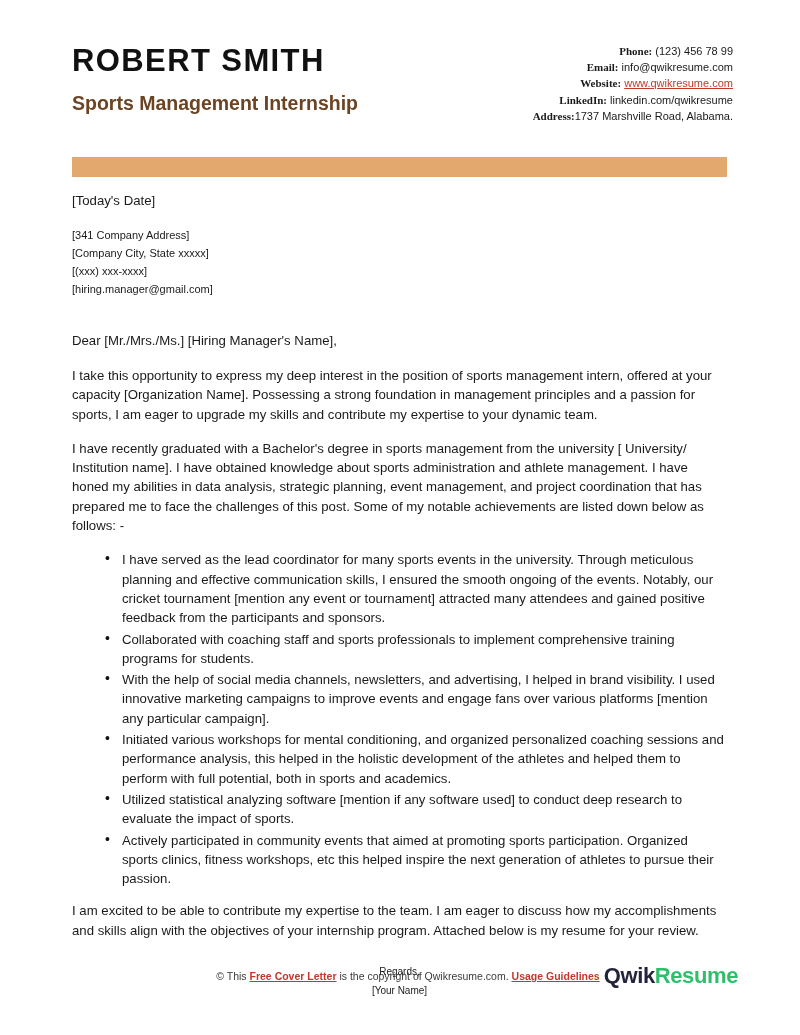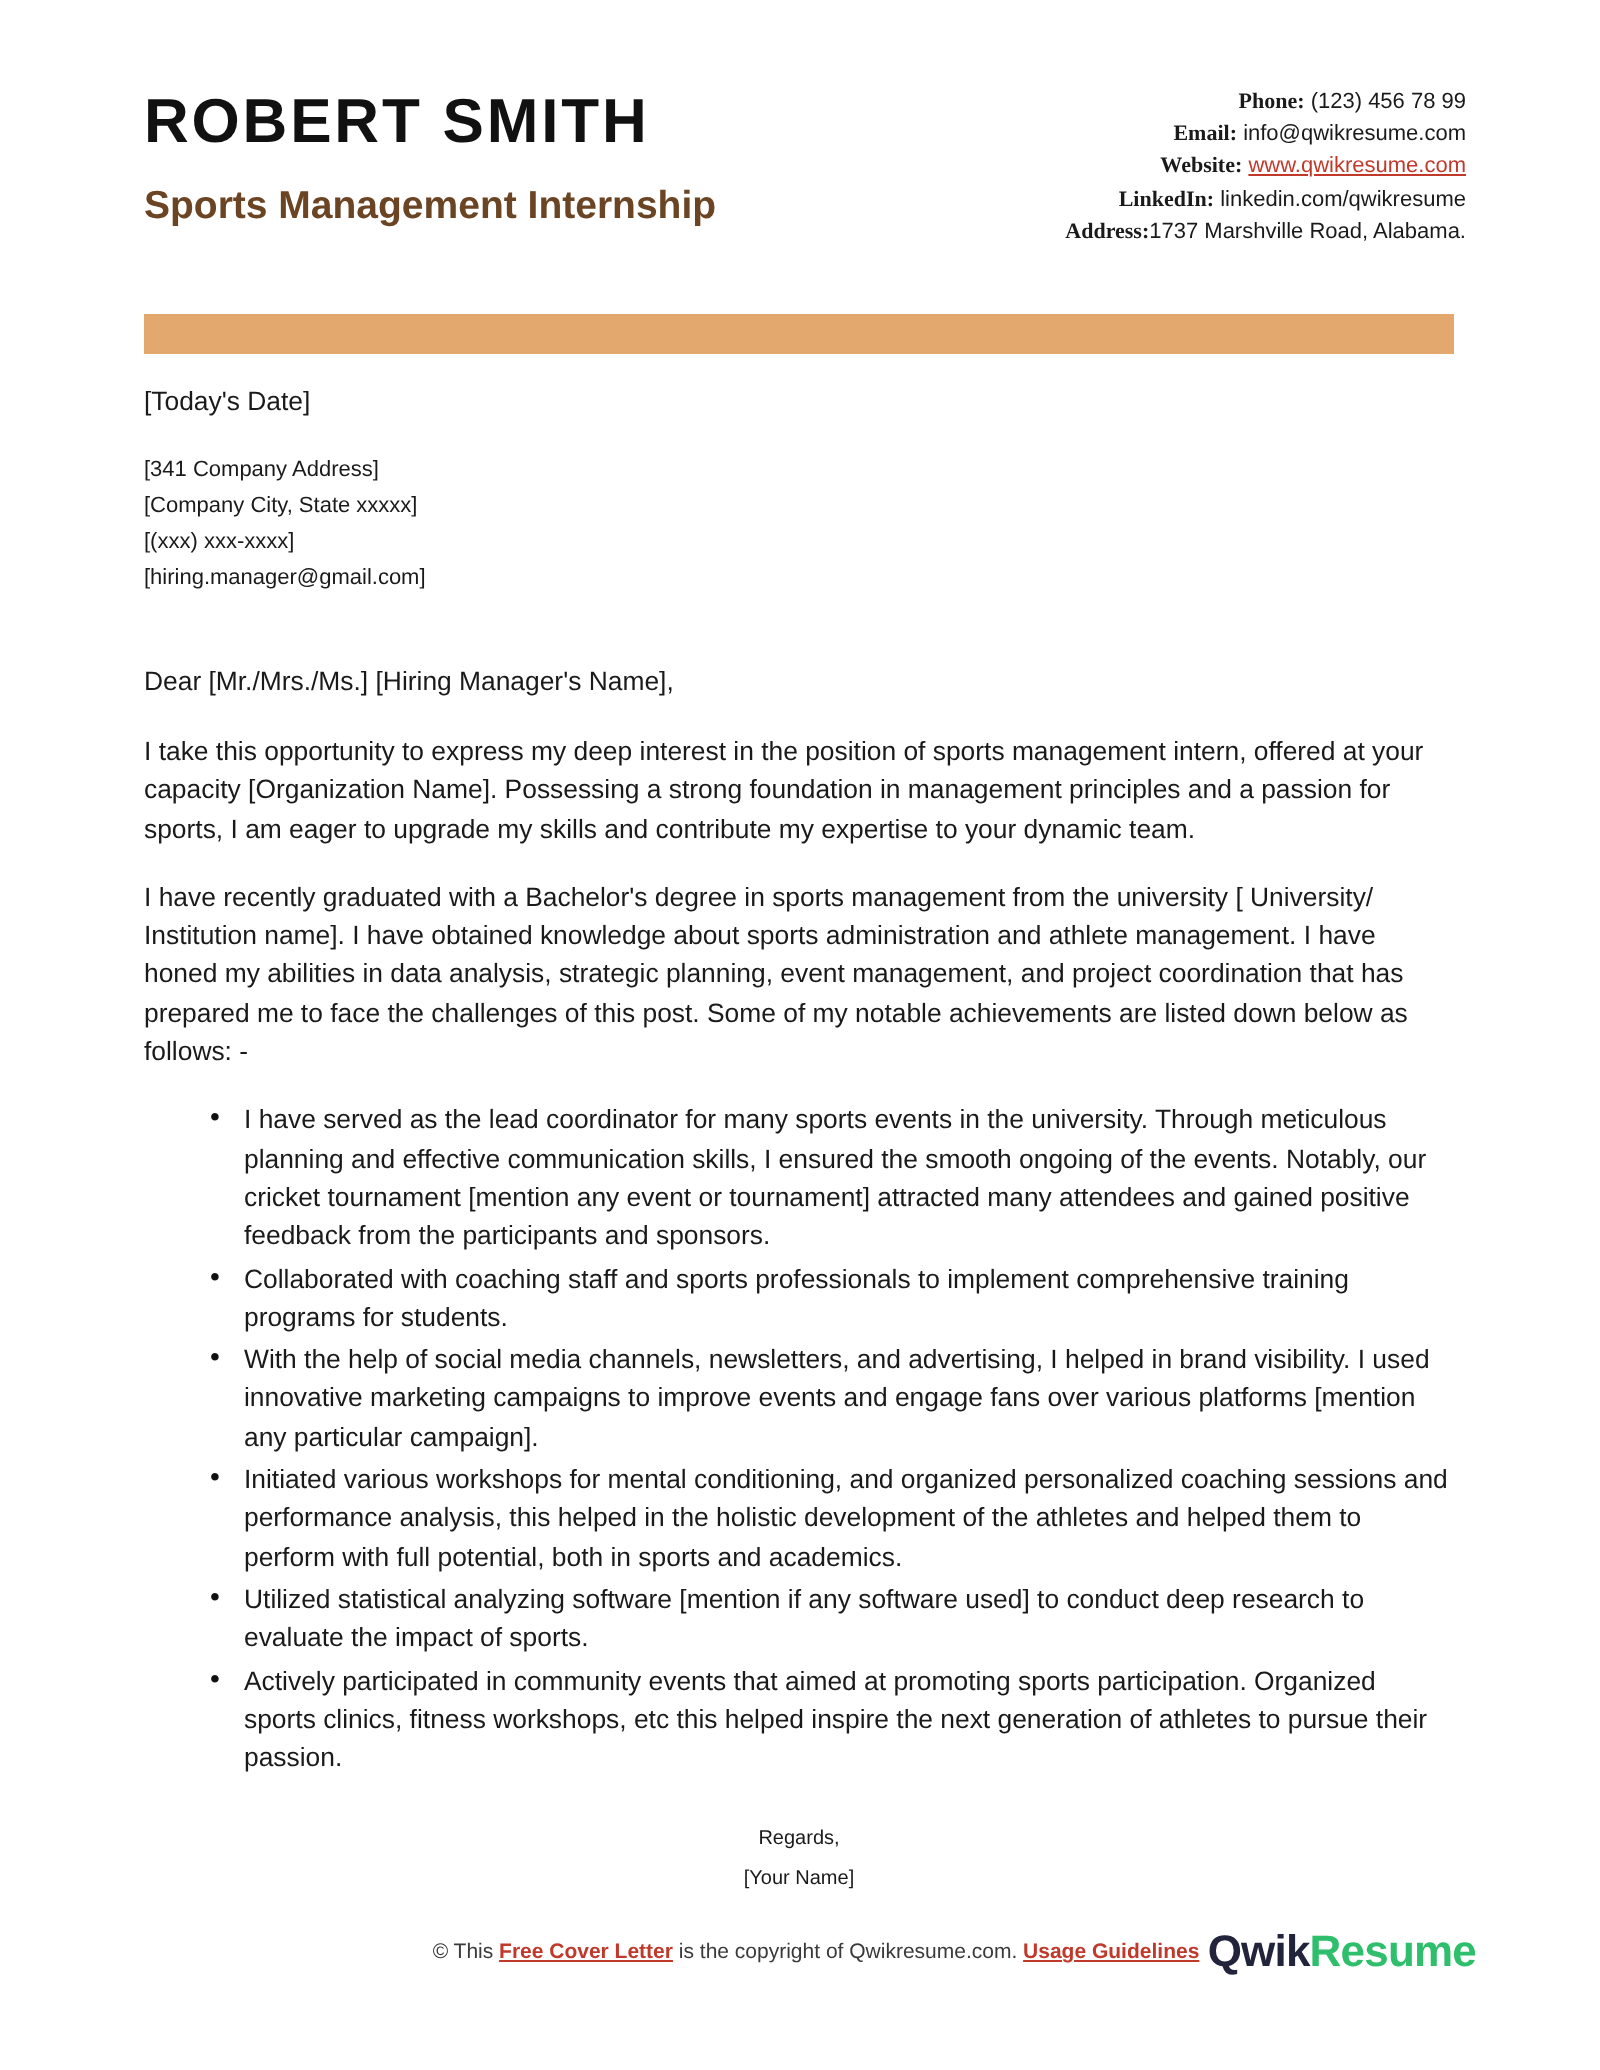--- a/index.html
+++ b/index.html
@@ -238,20 +238,21 @@
 
     <ul class="achievements">
       <li>I have served as the lead coordinator for many sports events in the university. Through meticulous planning and effective communication skills, I ensured the smooth ongoing of the events. Notably, our cricket tournament [mention any event or tournament] attracted many attendees and gained positive feedback from the participants and sponsors.</li>
       <li>Collaborated with coaching staff and sports professionals to implement comprehensive training programs for students.</li>
       <li>With the help of social media channels, newsletters, and advertising, I helped in brand visibility. I used innovative marketing campaigns to improve events and engage fans over various platforms [mention any particular campaign].</li>
       <li>Initiated various workshops for mental conditioning, and organized personalized coaching sessions and performance analysis, this helped in the holistic development of the athletes and helped them to perform with full potential, both in sports and academics.</li>
       <li>Utilized statistical analyzing software [mention if any software used] to conduct deep research to evaluate the impact of sports.</li>
       <li>Actively participated in community events that aimed at promoting sports participation. Organized sports clinics, fitness workshops, etc this helped inspire the next generation of athletes to pursue their passion.</li>
     </ul>
 
+    <p class="para">I am excited to be able to contribute my expertise to the team. I am eager to discuss how my accomplishments and skills align with the objectives of your internship program. Attached below is my resume for your review.</p>
 
     <div class="sign-off">
       <div>Regards,</div>
       <div>[Your Name]</div>
     </div>
   </div>
 
   <div class="footer">
     <div class="footer-text">
       <span>© This </span><span class="flink">Free Cover Letter</span><span> is the copyright of Qwikresume.com. </span><span class="flink">Usage Guidelines</span>

